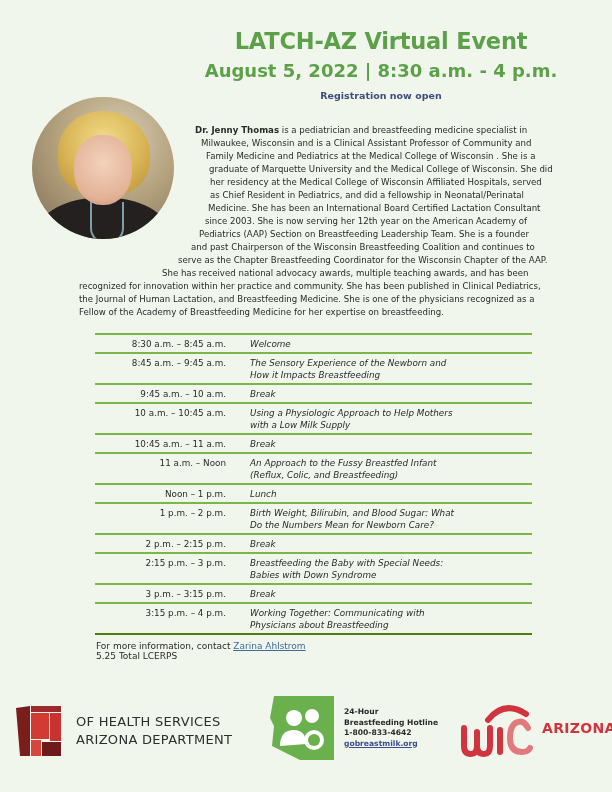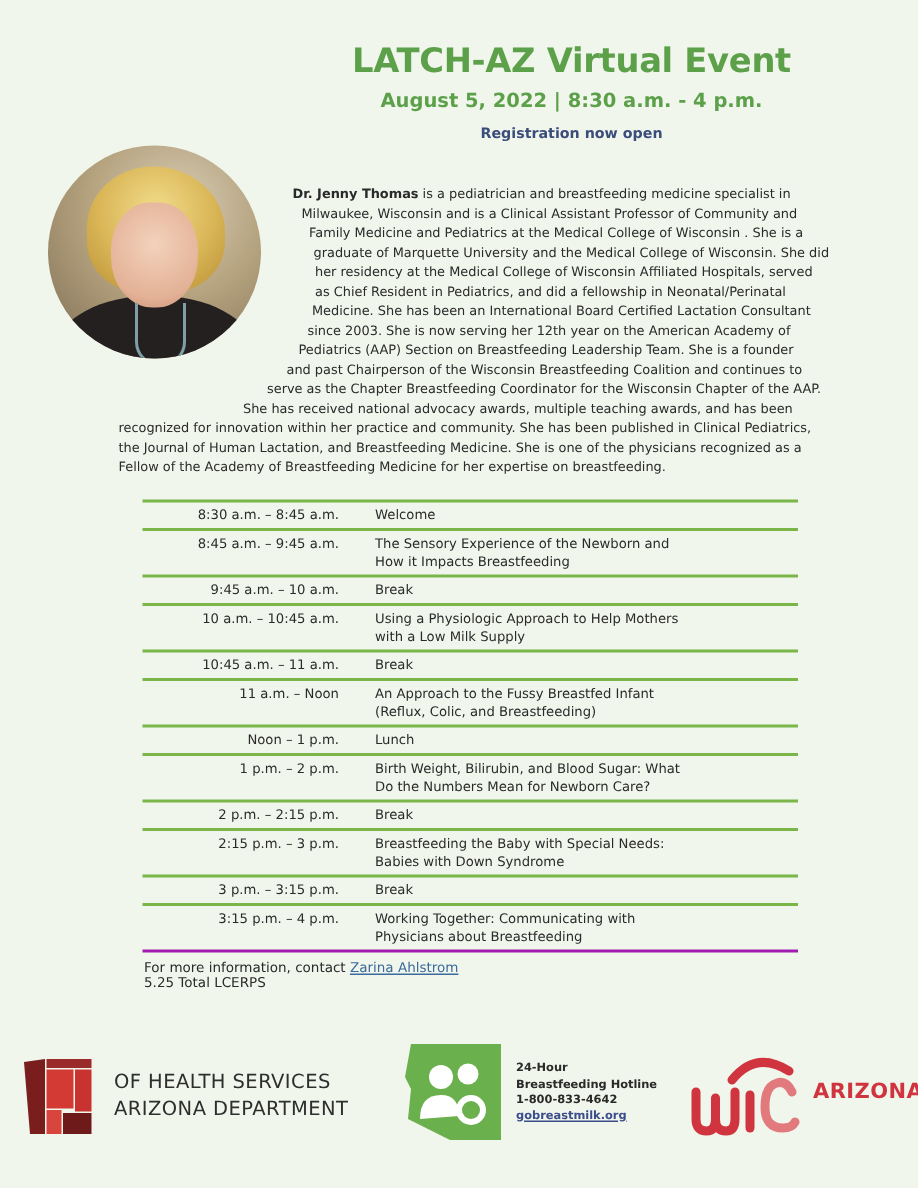--- a/index.html
+++ b/index.html
@@ -13,21 +13,21 @@
   }
   .title {
     position: absolute; left: 0; width: 612px; top: 28px;
     text-align: center; padding-left: 150px; box-sizing: border-box;
   }
   .title h1 {
     margin: 0; font-size: 22.5px; font-weight: bold; color: #5ca14a;
     letter-spacing: -0.2px;
   }
   .title .date {
-    margin-top: 6px; font-size: 13px; font-weight: bold; color: #5ca14a;
+    margin-top: 6px; font-size: 18px; font-weight: bold; color: #5ca14a;
   }
   .title .reg {
     display: inline-block; margin-top: 9px; font-size: 9.5px; color: #3b4d7a;
     font-weight: bold; cursor: pointer;
   }
   .photo {
     position: absolute; left: 32px; top: 97px; width: 142px; height: 142px;
     border-radius: 50%; overflow: hidden;
     background: radial-gradient(circle at 60% 30%, #d8cfb8 0%, #b5a27e 45%, #7a6a52 100%);
   }
@@ -56,23 +56,23 @@
   .bio .line { position: absolute; white-space: nowrap; }
   .bio b { font-weight: bold; }
   .schedule {
     position: absolute; left: 95px; top: 333px; width: 437px;
     border-collapse: collapse; font-size: 8.8px; color: #2a2a2a;
   }
   .schedule td {
     border-top: 2px solid #7ab648; padding: 2px 0 2px 0; vertical-align: top;
     line-height: 12px;
   }
-  .schedule tr:last-child td { border-bottom: 2px solid #a21caf; }
+  .schedule tr:last-child td { border-bottom: 2px solid #4d7c0f; }
   .schedule td.time { width: 131px; text-align: right; padding-right: 24px; padding-top: 3px; }
-  .schedule td.topic { padding-left: 0; padding-top: 3px; }
+  .schedule td.topic { padding-left: 0; padding-top: 3px; font-style: italic; }
   .footer-line {
     position: absolute; top: 641px; left: 96px; width: 436px;
     font-size: 9px; display: flex; justify-content: space-between; flex-direction: column;
   }
   .footer-line a { color: #3b6b9c; text-decoration: underline; cursor: pointer; }
   .logo-adhs { position: absolute; left: 16px; top: 706px; display: flex; align-items: center; }
   .logo-adhs .mark { width: 46px; height: 50px; position: relative; }
   .logo-adhs .txt {
     margin-left: 14px; font-size: 13px; line-height: 18px; color: #2e2e2e;
     letter-spacing: 0.3px; font-family: "DejaVu Sans", sans-serif;

